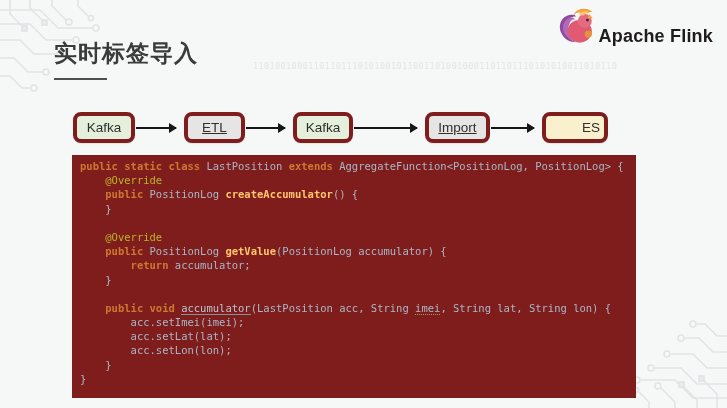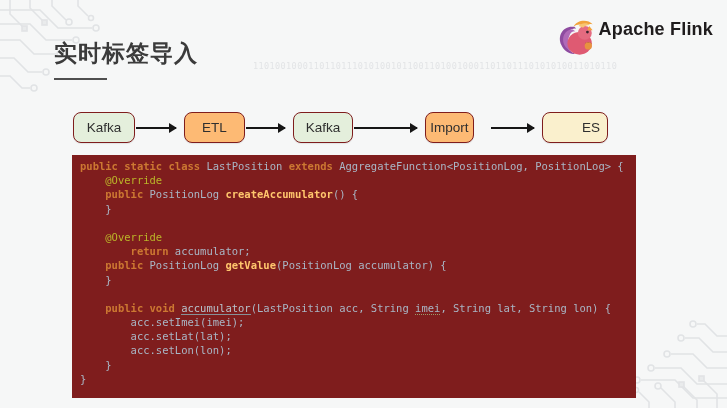--- a/index.html
+++ b/index.html
@@ -9,40 +9,40 @@
   
   .deco{position:absolute;pointer-events:none;}
   .deco.tl{left:0;top:0;}
   .deco.br{right:0;bottom:0;}
 
   
   .binary{position:absolute;left:253px;top:61px;font-family:"DejaVu Sans Mono",monospace;
           font-size:8.5px;letter-spacing:.4px;color:#e2e4e6;white-space:nowrap;}
 
   
-  .logo{position:absolute;right:14px;top:19px;display:flex;align-items:flex-start;gap:1px;}
+  .logo{position:absolute;right:14px;top:7px;display:flex;align-items:flex-end;gap:1px;}
   .logo .word{font-size:18px;font-weight:bold;color:#1f1c1d;letter-spacing:.2px;}
 
   
   .title{position:absolute;left:54px;top:38px;margin:0;font-size:23px;font-weight:bold;
          color:#3b3b3b;letter-spacing:1px;}
   .title-underline{position:absolute;left:54px;top:78px;width:53px;height:2px;background:#4f4f4f;}
 
   
   .flow{position:absolute;left:0;top:0;width:727px;height:150px;}
-  .node{position:absolute;top:112px;height:31px;border:1px solid #7f1d1d;border-radius:8px;
+  .node{position:absolute;top:112px;height:31px;border:4px solid #7f1d1d;border-radius:8px;
         display:flex;align-items:center;justify-content:center;font-size:13.5px;color:#2f2f2f;
         box-sizing:border-box;box-shadow:0 1px 1px rgba(0,0,0,.08);}
   .n-green{background:#e4efdc;}
-  .n-blue{background:#fdba74;}
+  .n-blue{background:#e5e5e5;text-decoration:underline;}
   .n-yellow{background:#faf0cd;padding-left:32px;}
   .node.n1{left:73px;width:62px;}
   .node.n2{left:184px;width:61px;}
   .node.n3{left:293px;width:60px;}
-  .node.n4{left:425px;width:49px;}
+  .node.n4{left:425px;width:65px;}
   .node.n5{left:542px;width:66px;}
   .arrow{position:absolute;top:127px;height:2px;background:#161616;}
   .arrow::after{content:"";position:absolute;right:-1px;top:-4px;width:0;height:0;
                 border-left:8px solid #161616;border-top:5px solid transparent;
                 border-bottom:5px solid transparent;}
   .arrow.a1{left:136px;width:40px;}
   .arrow.a2{left:246px;width:39px;}
   .arrow.a3{left:354px;width:63px;}
   .arrow.a4{left:491px;width:43px;}
 
@@ -148,22 +148,22 @@
     <div class="node n5 n-yellow">ES</div>
   </div>
 
   <div class="code">
       <div class="line"><span class="tok kw">public static class </span><span class="tok pl">LastPosition </span><span class="tok kw">extends </span><span class="tok pl">AggregateFunction&lt;PositionLog, PositionLog&gt; {</span></div>
       <div class="line"><span class="tok ann">    @Override</span></div>
       <div class="line"><span class="tok kw">    public </span><span class="tok pl">PositionLog </span><span class="tok fn">createAccumulator</span><span class="tok pl">() {</span></div>
       <div class="line"><span class="tok pl">    }</span></div>
       <div class="line">&nbsp;</div>
       <div class="line"><span class="tok ann">    @Override</span></div>
+      <div class="line"><span class="tok kw">    public </span><span class="tok pl">PositionLog </span><span class="tok fn">getValue</span><span class="tok pl">(PositionLog accumulator) {</span></div>
       <div class="line"><span class="tok kw">        return </span><span class="tok pl">accumulator;</span></div>
-      <div class="line"><span class="tok kw">    public </span><span class="tok pl">PositionLog </span><span class="tok fn">getValue</span><span class="tok pl">(PositionLog accumulator) {</span></div>
       <div class="line"><span class="tok pl">    }</span></div>
       <div class="line">&nbsp;</div>
       <div class="line"><span class="tok kw">    public void </span><span class="tok unm">accumulator</span><span class="tok pl">(LastPosition acc, String </span><span class="tok unp">imei</span><span class="tok pl">, String lat, String lon) {</span></div>
       <div class="line"><span class="tok pl">        acc.setImei(imei);</span></div>
       <div class="line"><span class="tok pl">        acc.setLat(lat);</span></div>
       <div class="line"><span class="tok pl">        acc.setLon(lon);</span></div>
       <div class="line"><span class="tok pl">    }</span></div>
       <div class="line"><span class="tok pl">}</span></div>
     </div>
 

